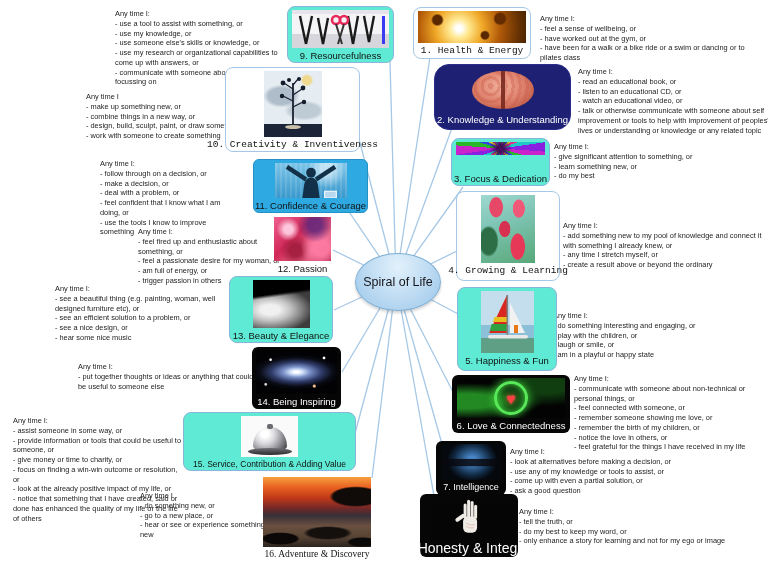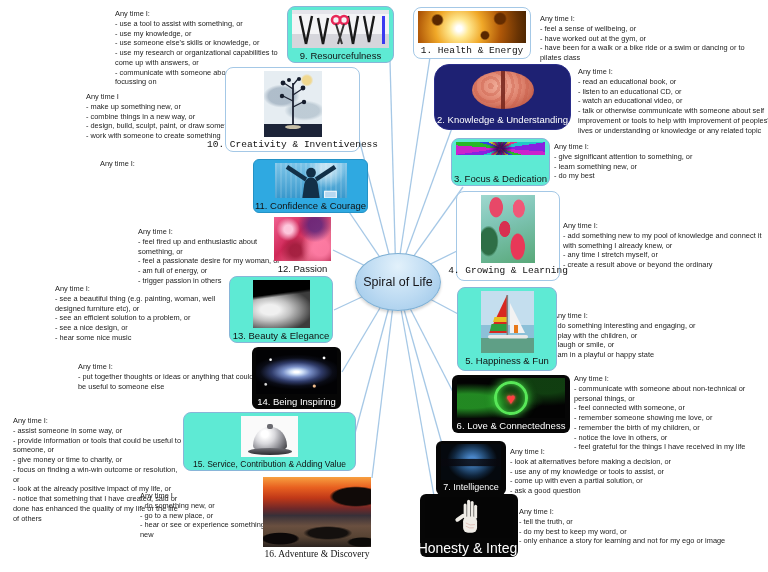--- a/index.html
+++ b/index.html
@@ -253,20 +253,25 @@
 </div>
 <div class="note" id="note-10">
   <div>Any time I</div>
   <div class="note-body">- make up something new, or
 - combine things in a new way, or
 - design, build, sculpt, paint, or draw something, or
 - work with someone to create something</div>
 </div>
 <div class="note" id="note-11">
   <div>Any time I:</div>
+  <div class="note-body">- follow through on a decision, or
+- make a decision, or
+- deal with a problem, or
+- feel confident that I know what I am doing, or
+- use the tools I know to improve something</div>
 </div>
 <div class="note" id="note-12">
   <div>Any time I:</div>
   <div class="note-body">- feel fired up and enthusiastic about something, or
 - feel a passionate desire for my woman, or
 - am full of energy, or
 - trigger passion in others</div>
 </div>
 <div class="note" id="note-13">
   <div>Any time I:</div>

